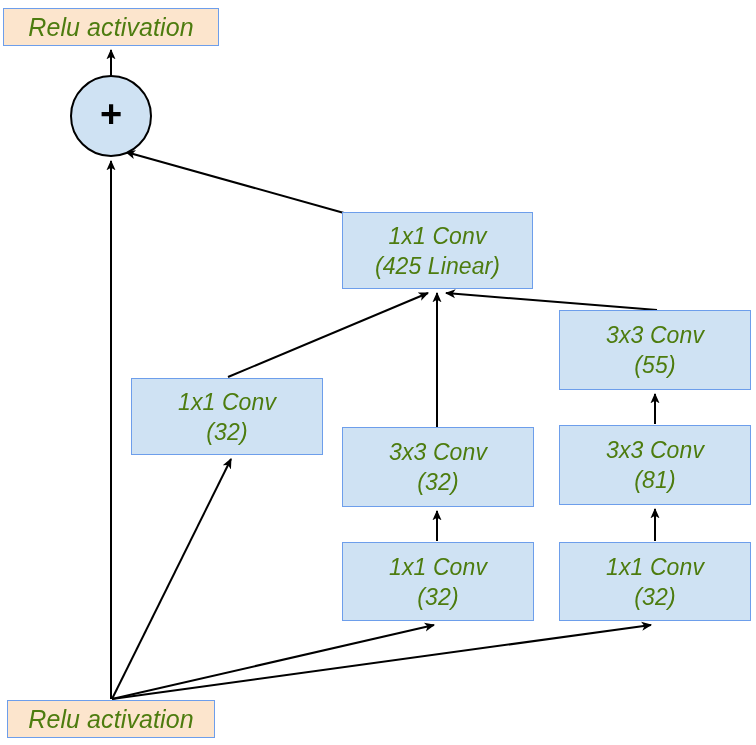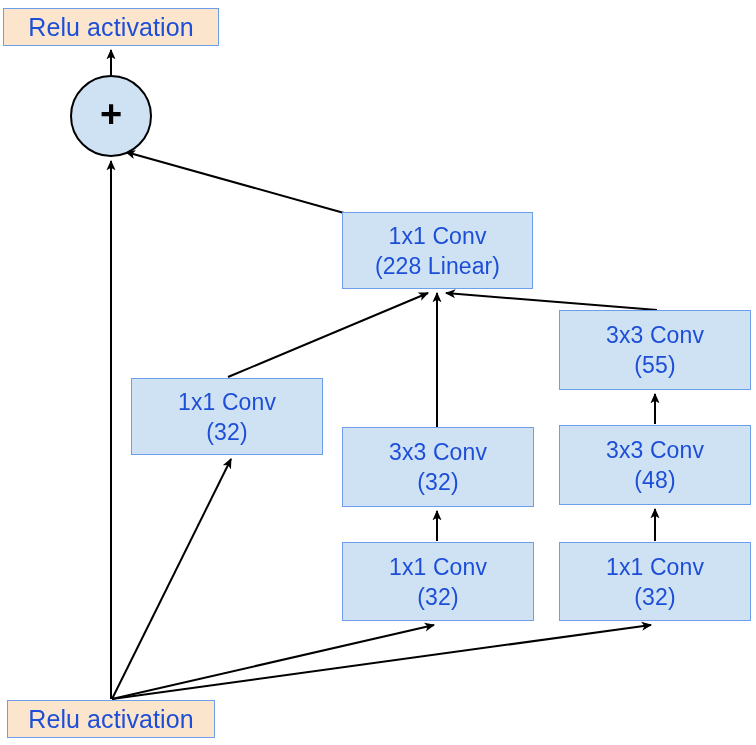--- a/index.html
+++ b/index.html
@@ -28,25 +28,26 @@
   }
   .node-box {
     position: absolute;
     box-sizing: border-box;
     border: 1px solid #6d9eeb;
     background: #cfe2f3;
     display: flex;
     flex-direction: column;
     align-items: center;
     justify-content: center;
-    color: #1d4ed8;
+    color: #4d7c0f;
     font-size: 23px;
     line-height: 30px;
     text-align: right;
     letter-spacing: 0.1px;
+    font-style: italic;
   }
   .node-box.relu {
     background: #fce5cd;
     border: 1px solid #6d9eeb;
     font-size: 25px;
     line-height: 30px;
   }
   .node-line {
     display: block;
     white-space: nowrap;
@@ -101,21 +102,21 @@
   <div class="node-box relu" style="left:3px; top:8px; width:216px; height:38px;">
     <span class="node-line">Relu activation</span>
   </div>
 
   <div class="sum-circle" style="left:70px; top:75px; width:82px; height:82px;">
     <span class="sum-glyph">+</span>
   </div>
 
   <div class="node-box" style="left:342px; top:212px; width:191px; height:77px;">
     <span class="node-line">1x1 Conv</span>
-    <span class="node-line">(228 Linear)</span>
+    <span class="node-line">(425 Linear)</span>
   </div>
 
   <div class="node-box" style="left:131px; top:378px; width:192px; height:77px;">
     <span class="node-line">1x1 Conv</span>
     <span class="node-line">(32)</span>
   </div>
 
   <div class="node-box" style="left:342px; top:427px; width:192px; height:80px;">
     <span class="node-line">3x3 Conv</span>
     <span class="node-line">(32)</span>
@@ -126,21 +127,21 @@
     <span class="node-line">(32)</span>
   </div>
 
   <div class="node-box" style="left:559px; top:310px; width:192px; height:80px;">
     <span class="node-line">3x3 Conv</span>
     <span class="node-line">(55)</span>
   </div>
 
   <div class="node-box" style="left:559px; top:425px; width:192px; height:80px;">
     <span class="node-line">3x3 Conv</span>
-    <span class="node-line">(48)</span>
+    <span class="node-line">(81)</span>
   </div>
 
   <div class="node-box" style="left:559px; top:542px; width:192px; height:79px;">
     <span class="node-line">1x1 Conv</span>
     <span class="node-line">(32)</span>
   </div>
 
   <div class="node-box relu" style="left:7px; top:700px; width:208px; height:38px;">
     <span class="node-line">Relu activation</span>
   </div>

